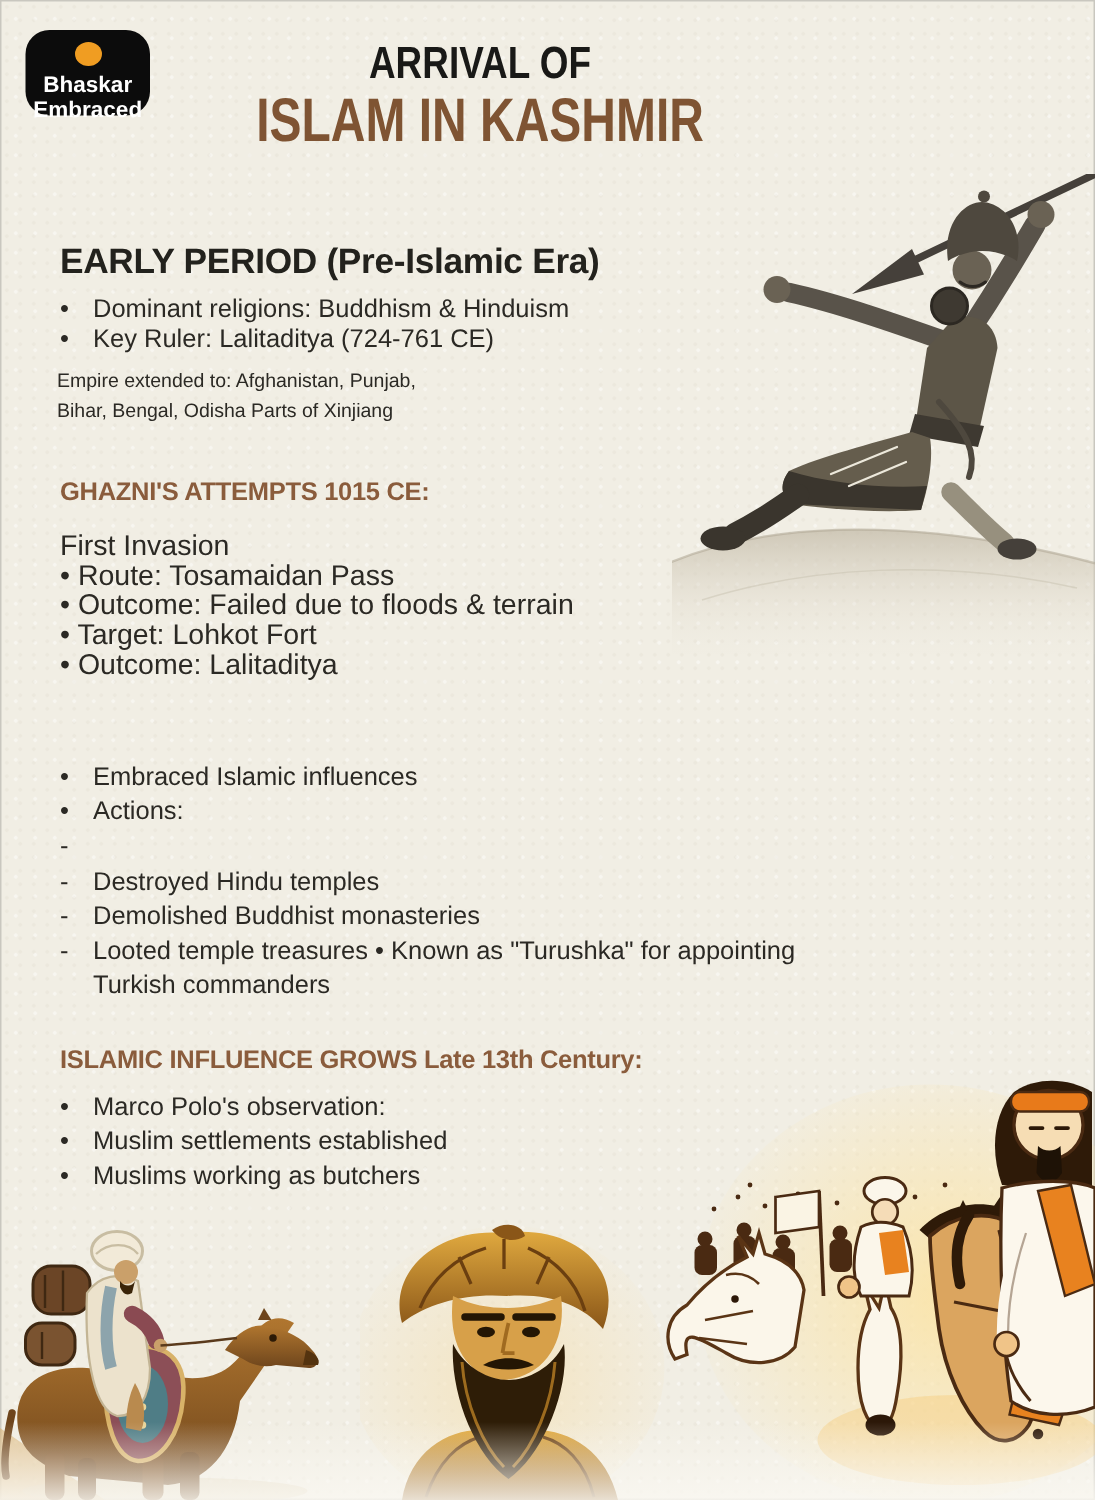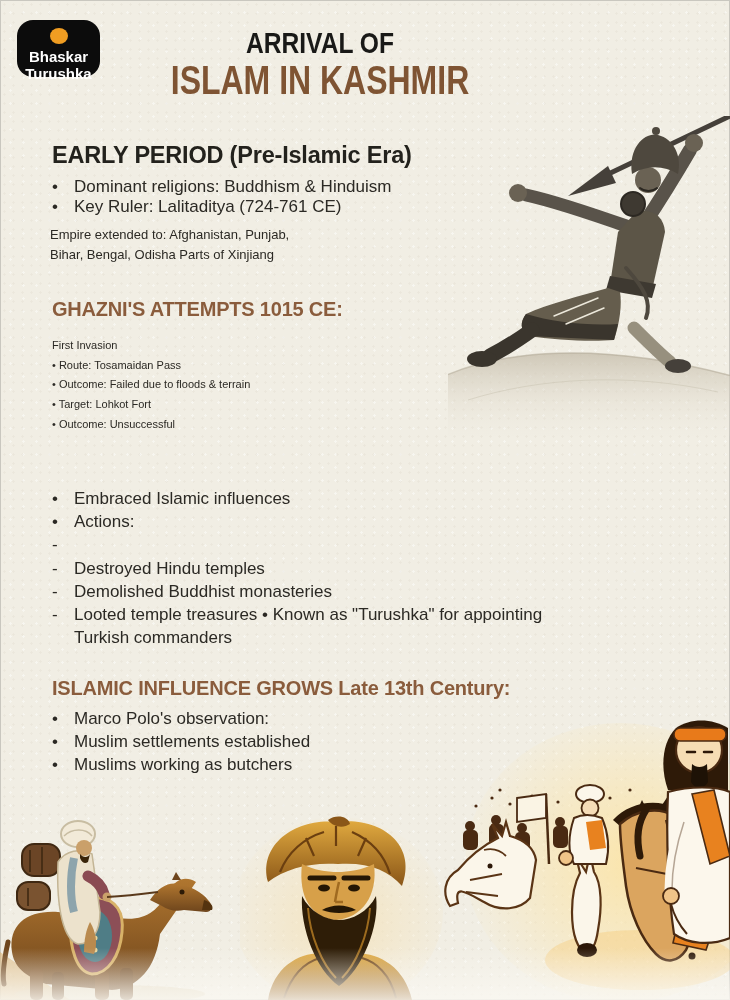--- a/index.html
+++ b/index.html
@@ -12,31 +12,31 @@
         background-size:9px 9px,13px 13px;background-position:0 0,4px 6px;}
   
   .logo{position:absolute;left:17px;top:20px;width:83px;height:57px;background:#0c0c0c;border-radius:16px;
         text-align:center;color:#fff;font-weight:bold;z-index:4;}
   .logo .dot{display:block;width:18px;height:16px;border-radius:50%;background:#f09d22;margin:8px auto 4px;}
   .logo .lt{font-size:15px;line-height:17px;letter-spacing:0;}
   .title{position:absolute;top:26px;left:0;width:640px;text-align:center;z-index:3;}
   .title .t1{font-size:30px;font-weight:bold;color:#191917;line-height:33px;transform:scaleX(.82);transform-origin:50% 50%;}
   .title .t2{font-size:41px;font-weight:bold;color:#7f5433;line-height:40px;margin-top:1px;transform:scaleX(.78);transform-origin:50% 50%;}
   
-  .sec{position:absolute;left:52px;z-index:3;color:#2b2924;}
+  .sec{position:absolute;left:40px;z-index:3;color:#2b2924;margin-top:19px;}
   .sec h2{margin:0;font-weight:bold;letter-spacing:-0.2px;}
   .sec1{top:140px;} .sec1 h2{font-size:23.5px;line-height:30px;color:#23221d;}
   .sec2{top:296px;} .sec3{top:479px;} .sec4{top:675px;}
-  .sec2 h2,.sec3 h2,.sec4 h2{font-size:20px;line-height:26px;color:#8a5c3c;}
+  .sec2 h2,.sec3 h2,.sec4 h2{font-size:17px;line-height:26px;color:#8a5c3c;}
   .items{font-size:17px;}
   .li{display:flex;}
   .li .mk{flex:0 0 22px;width:22px;}
   .sec1 .items{margin-top:7px;} .sec1 .li{line-height:19.5px;}
   .para{margin:9px 0 0 -2px;font-size:13px;line-height:19.5px;white-space:pre-line;}
-  .sec2 .lines{margin-top:14px;font-size:11px;line-height:19.7px;}
+  .sec2 .lines{margin-top:14px;font-size:19px;line-height:19.7px;}
   .sec3 .items{margin-top:8px;} .sec3 .li{line-height:23.2px;} .sec3 .tx{max-width:492px;}
   .sec4 .items{margin-top:6px;} .sec4 .li{line-height:23.2px;}
   
   .il{position:absolute;z-index:1;}
   .il svg{display:block;width:100%;height:100%;}
   .il-warrior{left:448px;top:116px;width:282px;height:320px;}
   .il-camel{left:0;top:792px;width:250px;height:208px;}
   .il-portrait{left:240px;top:812px;width:220px;height:188px;}
   .il-caravan{left:440px;top:698px;width:290px;height:302px;}
   .fade{position:absolute;left:0;right:0;bottom:0;height:52px;z-index:5;pointer-events:none;
@@ -220,21 +220,21 @@
       <path d="M244,124 C236,148 232,172 232,192" stroke="#fcf7ec" stroke-width="15" fill="none" stroke-linecap="round"></path>
       <path d="M244,124 C236,148 232,172 232,192" stroke="#4a2a12" stroke-width="1.5" fill="none" opacity=".4"></path>
       <circle cx="231" cy="198" r="8" fill="#f0c488" stroke="#4a2a12" stroke-width="1.8"></circle>
       <path d="M231,206 C234,218 240,228 247,236" stroke="#4a2a12" stroke-width="2" fill="none"></path>
     </svg>
   </div>
 
   <div class="logo">
     <span class="dot"></span>
     <div class="lt">Bhaskar</div>
-    <div class="lt">Turushka</div>
+    <div class="lt">Embraced</div>
   </div>
   <div class="title">
     <div class="t1">ARRIVAL OF</div>
     <div class="t2">ISLAM IN KASHMIR</div>
   </div>
 
   <section class="sec sec1">
     <h2>EARLY PERIOD (Pre-Islamic Era)</h2>
     <div class="items">
       <div class="li">
@@ -250,21 +250,21 @@
 Bihar, Bengal, Odisha Parts of Xinjiang</p>
   </section>
 
   <section class="sec sec2">
     <h2>GHAZNI'S ATTEMPTS 1015 CE:</h2>
     <div class="lines">
       <div class="line">First Invasion</div>
       <div class="line">• Route: Tosamaidan Pass</div>
       <div class="line">• Outcome: Failed due to floods &amp; terrain</div>
       <div class="line">• Target: Lohkot Fort</div>
-      <div class="line">• Outcome: Unsuccessful</div>
+      <div class="line">• Outcome: Lalitaditya</div>
     </div>
   </section>
 
   <section class="sec sec3">
     <div class="items">
       <div class="li">
           <span class="mk">•</span>
           <span class="tx">Embraced Islamic influences</span>
         </div>
       <div class="li">

